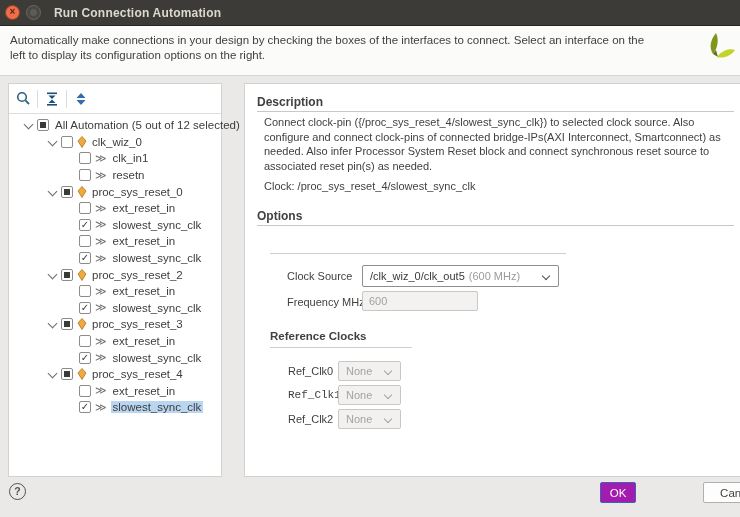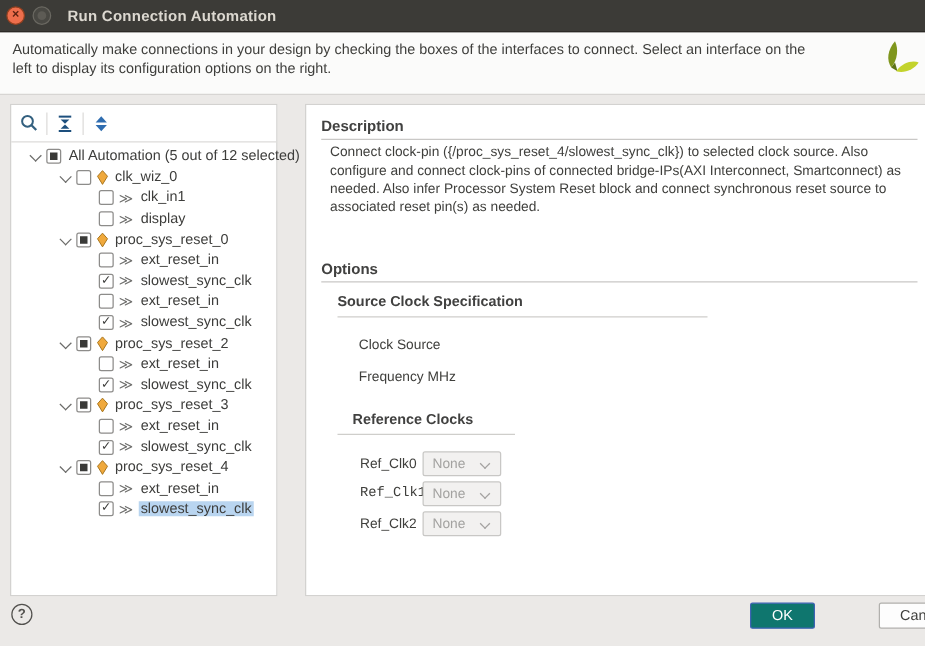--- a/index.html
+++ b/index.html
@@ -69,21 +69,21 @@
   .combo.disabled{background:#f2f1f0;border-color:#c8c7c5;color:#a3a2a0;}
   .combo.disabled .chev::before{border-color:#a3a2a0;}
   .txt-disabled{position:absolute;height:20px;box-sizing:border-box;border:1px solid #c8c7c5;background:#f3f2f1;
     border-radius:2px;font-size:11px;color:#a3a2a0;padding:0 6px;font-family:inherit;}
 
   
   .help-btn{position:absolute;left:9px;top:407px;width:17px;height:17px;border:1.4px solid #52514e;border-radius:50%;
     box-sizing:border-box;color:#52514e;font-size:10.5px;font-weight:bold;text-align:center;line-height:14px;background:transparent;}
   .btn{position:absolute;top:406px;height:21px;border-radius:2px;font-size:11.5px;box-sizing:border-box;
     display:flex;align-items:center;justify-content:center;font-family:inherit;}
-  .btn.ok{left:600px;width:52px;background:#0f766e;border:1px solid #3d63b4;color:#ffffff;text-align:right;}
+  .btn.ok{left:600px;width:36px;background:#a21caf;border:1px solid #3d63b4;color:#ffffff;text-align:right;}
   .btn.cancel{left:661px;width:70px;background:#fdfdfd;border:1px solid #b1b0ad;color:#3f3f3c;margin-left:42px;}
 </style>
 </head>
 <body>
 
 <div class="app">
 
   <div class="titlebar">
     <div class="winbtn close">×</div>
     <div class="winbtn min"></div>
@@ -143,21 +143,21 @@
           <div class="tree-row lvl2">
             <span class="arrow"></span>
             <span class="cb unchecked"></span>
             <span class="pin-glyph">≫</span>
             <span class="lbl">clk_in1</span>
           </div>
           <div class="tree-row lvl2">
             <span class="arrow"></span>
             <span class="cb unchecked"></span>
             <span class="pin-glyph">≫</span>
-            <span class="lbl">display</span>
+            <span class="lbl">resetn</span>
           </div>
           <div class="tree-row lvl1">
             <span class="arrow has"></span>
             <span class="cb mixed"></span>
             <svg class="ip-ic" viewBox="0 0 10 12">
               <path d="M5 0.5 L9 5 L5 11.5 L1 5 Z" fill="#f0a93c" stroke="#a8761f" stroke-width="0.8"></path>
             </svg>
             <span class="lbl">proc_sys_reset_0</span>
           </div>
           <div class="tree-row lvl2">
@@ -247,34 +247,40 @@
         </div>
     </div>
 
     <div class="panel right">
       <div class="rp">
         <div class="desc-head">
           <span class="sec-title">Description</span>
           <div class="rule-line"></div>
         </div>
         <div class="desc-body">Connect clock-pin ({/proc_sys_reset_4/slowest_sync_clk}) to selected clock source. Also configure and connect clock-pins of connected bridge-IPs(AXI Interconnect, Smartconnect) as needed. Also infer Processor System Reset block and connect synchronous reset source to associated reset pin(s) as needed.</div>
+        <div class="clock-line">Clock: /proc_sys_reset_4/slowest_sync_clk</div>
 
         <div class="opt-head">
           <span class="sec-title">Options</span>
           <div class="rule-line"></div>
         </div>
 
-        <div class="sub-head" style="top:152px;">Source Clock Specification</div>
         <div class="sub-rule" style="top:169px;width:296px;"></div>
 
         <div class="fld-label" style="left:42px;top:186px;">Clock Source</div>
+        <div class="combo" style="left:117px;top:181px;width:197px;">
+          <span>/clk_wiz_0/clk_out5</span>
+          <span class="unit">(600 MHz)</span>
+          <span class="chev"></span>
+        </div>
 
         <div class="fld-label" style="left:42px;top:212px;">Frequency MHz</div>
-
-        <div class="sub-head" style="top:246px;margin-left:12px;">Reference Clocks</div>
+        <input class="txt-disabled" style="left: 117px; top: 207px; width: 116px;" disabled="" value="600">
+
+        <div class="sub-head" style="top:246px;">Reference Clocks</div>
         <div class="sub-rule" style="top:263px;width:142px;"></div>
 
         <div id="ref-rows">
             <div class="fld-label" style="left: 43px; top: 281px;">Ref_Clk0</div>
             <div class="combo disabled" style="left: 93px; top: 277px; width: 63px; height: 20px;">
               <span>None</span>
               <span class="chev"></span>
             </div>
             <div class="fld-label" style="left: 43px; top: 305px; font-family: Liberation Mono, monospace;">Ref_Clk1</div>
             <div class="combo disabled" style="left: 93px; top: 301px; width: 63px; height: 20px;">

